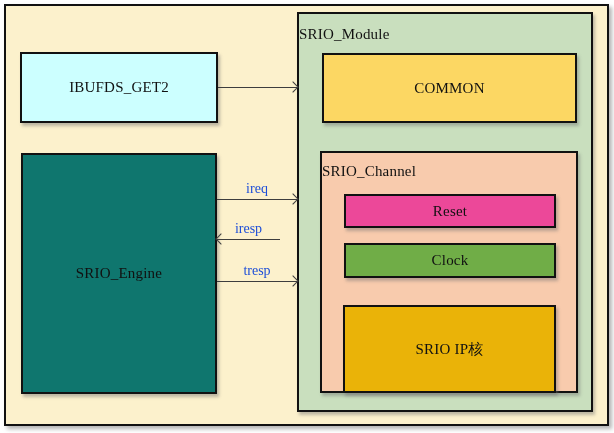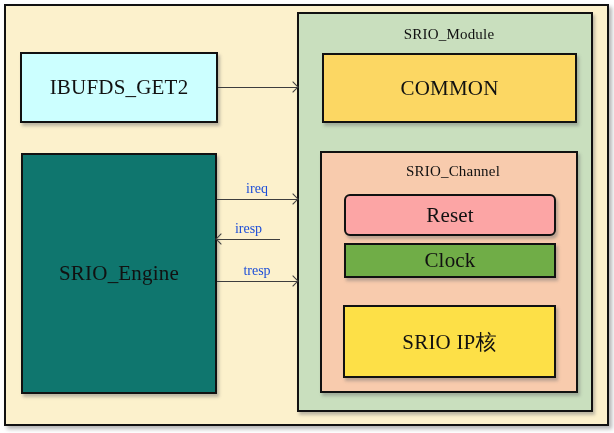--- a/index.html
+++ b/index.html
@@ -13,36 +13,36 @@
     box-sizing:border-box; border:2px solid #111; background:#FCF1CC;
     box-shadow:3px 3px 4px rgba(120,120,120,0.55);
   }
   .box {
     position:absolute; box-sizing:border-box; border:2px solid #111;
     box-shadow:2px 3px 3px rgba(110,110,110,0.45);
   }
   .label-center {
     position:absolute; left:0; right:0; top:0; bottom:0;
     display:flex; align-items:center; justify-content:center;
-    font-size:21px; letter-spacing:0.2px;
+    font-size:15px; letter-spacing:0.2px;
   }
   .container-title {
-    position:absolute; left:8px; right:0; text-align:center;
+    position:absolute; left:0; right:0; text-align:left;
     font-size:15px; letter-spacing:0.2px;
   }
   .ibufds { left:14px; top:46px; width:198px; height:71px; background:#CCFFFF; }
   .engine { left:15px; top:147px; width:196px; height:241px; background:#0f766e; }
   .module { left:291px; top:6px; width:296px; height:400px; background:#C9DFBE; }
   .module-title { top:12px; }
   .common { left:23px; top:39px; width:255px; height:70px; background:#FCD763; }
   .channel { left:21px; top:137px; width:258px; height:242px; background:#F8CBAD; }
   .channel-title { top:10px; }
-  .reset  { left:22px; top:41px;  width:212px; height:42px; background:#fca5a5;border-radius:6px; }
+  .reset  { left:22px; top:41px;  width:212px; height:34px; background:#ec4899; }
   .clock  { left:22px; top:90px;  width:212px; height:35px; background:#70AD47;padding-left:12px; }
-  .ipcore { left:21px; top:152px; width:213px; height:73px; background:#fde047; }
+  .ipcore { left:21px; top:152px; width:213px; height:88px; background:#eab308; }
 
   .arrow { position:absolute; height:14px; }
   .arrow .line { position:absolute; left:0; right:0; top:6.5px; height:1.5px; background:#3d3d3d; }
   .arrow .head {
     position:absolute; width:7px; height:7px; top:3.2px;
     border-top:1.5px solid #3d3d3d; border-right:1.5px solid #3d3d3d;
   }
   .arrow.dir-right .head { right:0; transform:rotate(45deg); }
   .arrow.dir-left  .head { left:0;  transform:rotate(-135deg); }
   .arrow .lbl {

